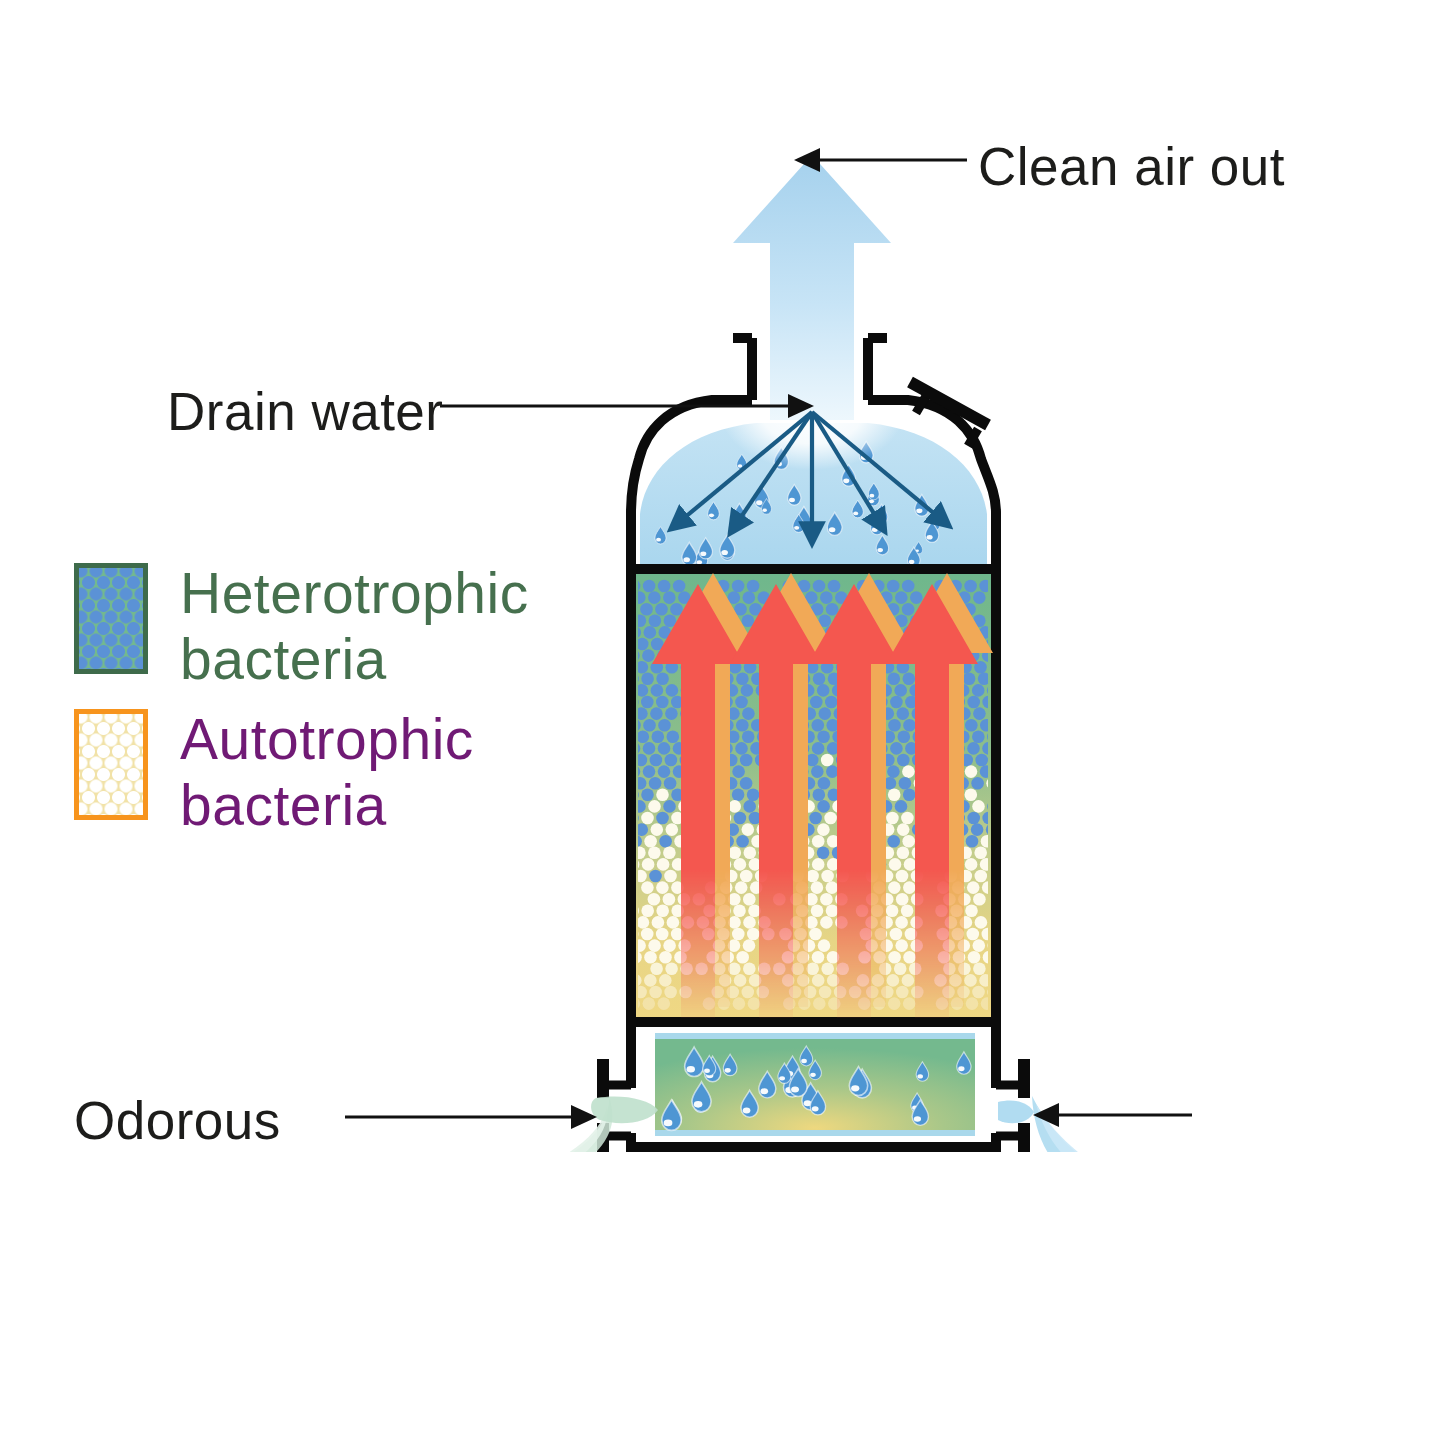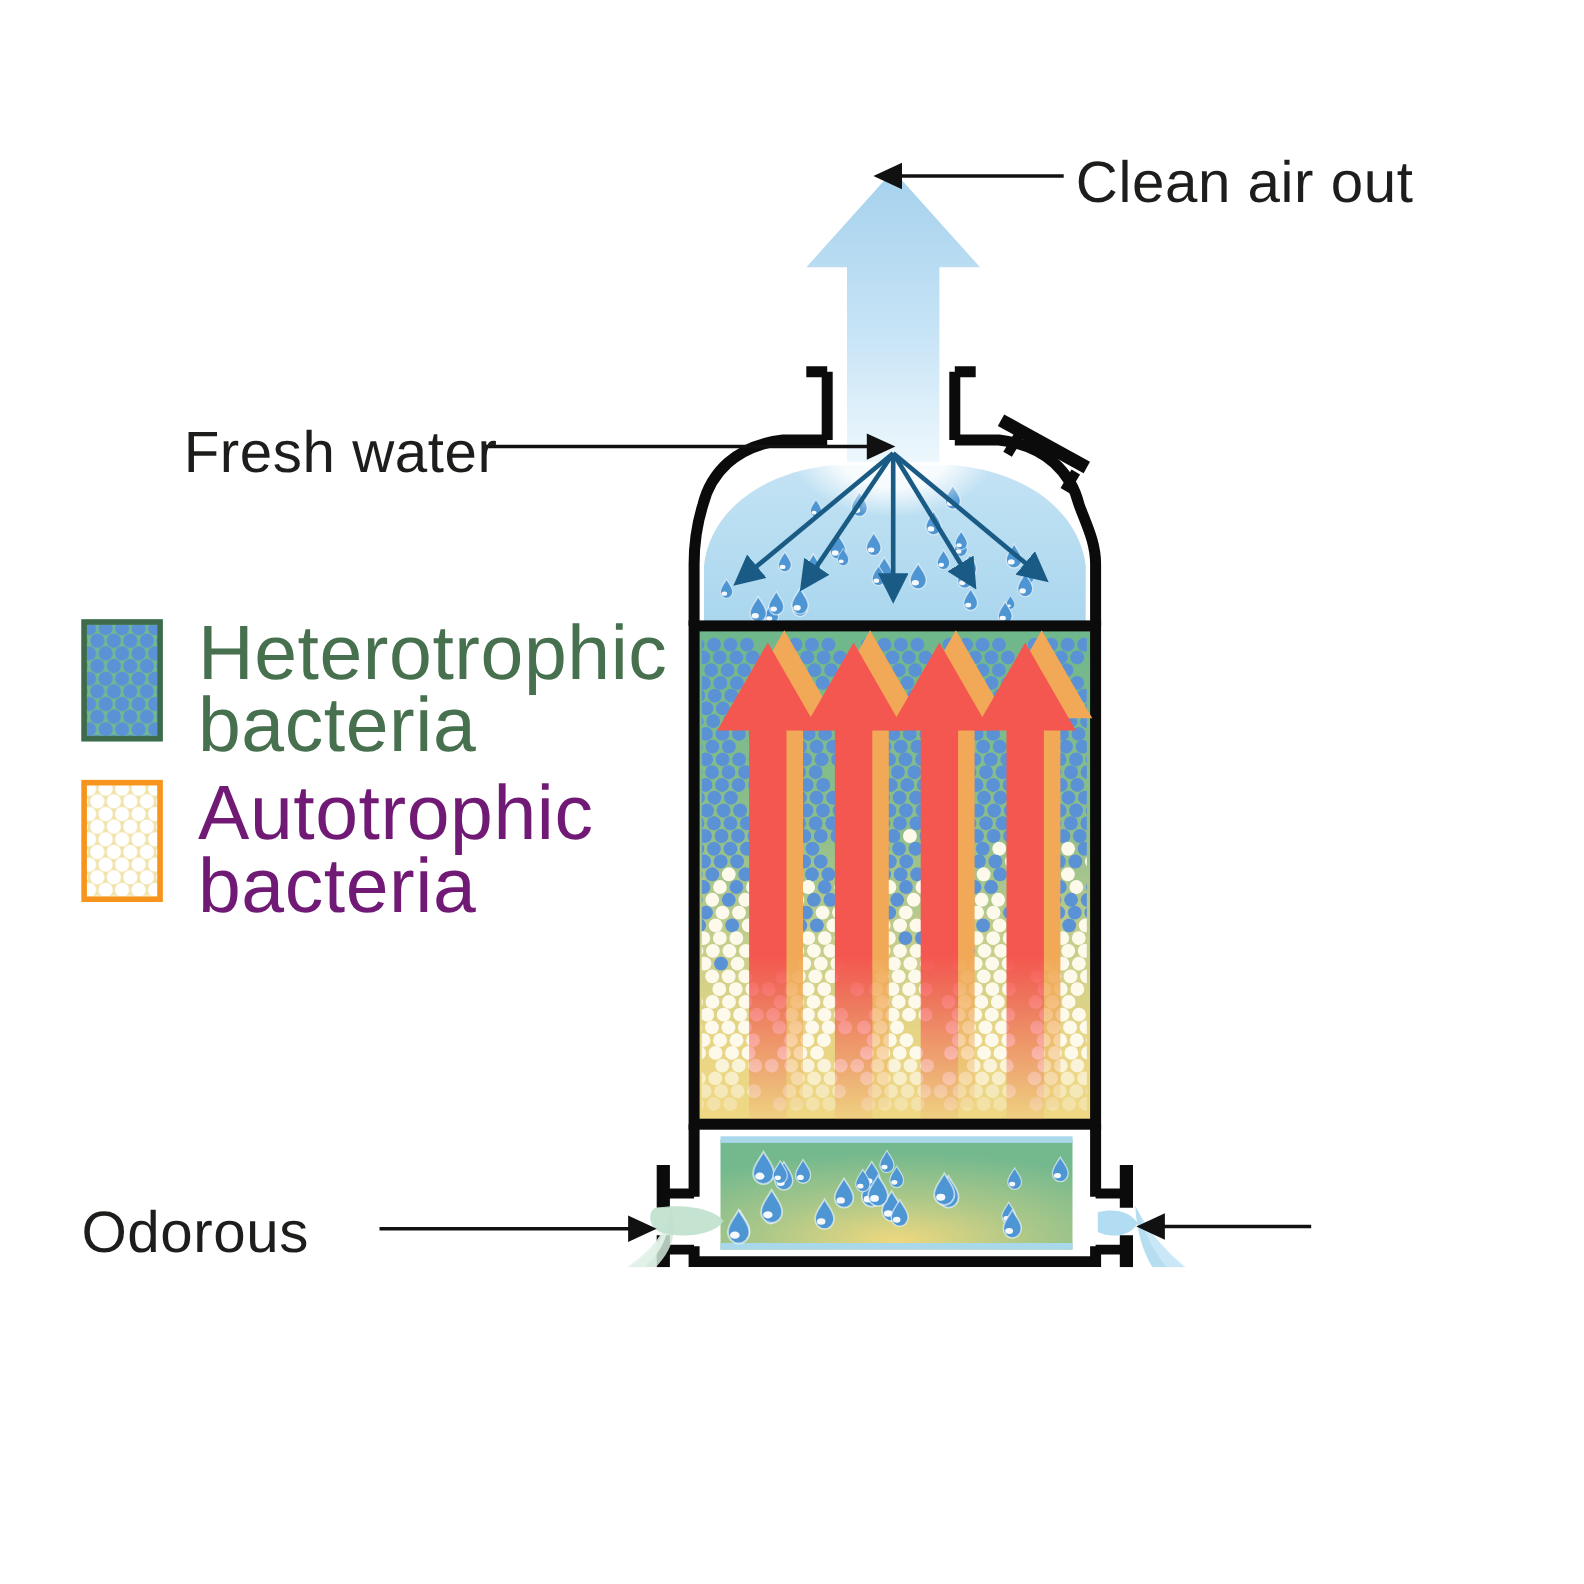--- a/index.html
+++ b/index.html
@@ -5,21 +5,21 @@
   html,body{margin:0;padding:0;background:#ffffff;}
   #stage{
     position:relative;width:1440px;height:1152px;background:#fff;overflow:hidden;
     font-family:"Liberation Sans","DejaVu Sans",sans-serif;
   }
   #art{position:absolute;left:0;top:0;}
   .lbl{
     position:absolute;color:var(--label-text,#1d1d1b);
     font-size:53px;line-height:70px;letter-spacing:.5px;white-space:nowrap;
   }
-  .legend-text{position:absolute;font-size:70px;line-height:66px;letter-spacing:.5px;white-space:nowrap;}
+  .legend-text{position:absolute;font-size:57px;line-height:66px;letter-spacing:.5px;white-space:nowrap;}
   .swatch{position:absolute;width:64px;height:101px;border:5px solid #000;}
   .ptr{stroke:#111;stroke-width:3.2;fill:none;}
   .ptr-head{fill:#111;stroke:none;}
   .outline{stroke:#0b0b0b;fill:none;stroke-linecap:butt;stroke-linejoin:miter;}
 </style>
 </head>
 <body>
 
 <div id="stage">
 
@@ -924,21 +924,21 @@
       <line class="ptr" x1="345" y1="1117" x2="572" y2="1117"></line>
       <polygon class="ptr-head" points="597,1117 571,1105 571,1129"></polygon>
 
       <line class="ptr" x1="1192" y1="1115" x2="1058" y2="1115"></line>
       <polygon class="ptr-head" points="1033,1115 1059,1103 1059,1127"></polygon>
     </g>
   </svg>
 
   <div class="lbl" style="left:978px;top:132px">Clean air out</div>
 
-  <div class="lbl" style="left:167px;top:377px">Fresh water</div>
+  <div class="lbl" style="left:167px;top:377px">Drain water</div>
 
   <div class="lbl" style="left:74px;top:1086px">
     <div>Odorous</div>
   </div>
 
 
   <div>
     <div class="swatch" style="left: 74px; top: 563px; background-color: rgb(115, 185, 142); border-color: rgb(62, 107, 75); background-image: radial-gradient(circle, rgb(91, 146, 214) 6px, transparent 6.9px), radial-gradient(circle, rgb(91, 146, 214) 6px, transparent 6.9px); background-size: 15px 23px; background-position: 2px 3px, 9.5px 14.5px;"></div>
     <div class="legend-text" style="left: 180px; top: 560px; color: rgb(70, 112, 78);">
       <div>Heterotrophic</div>

